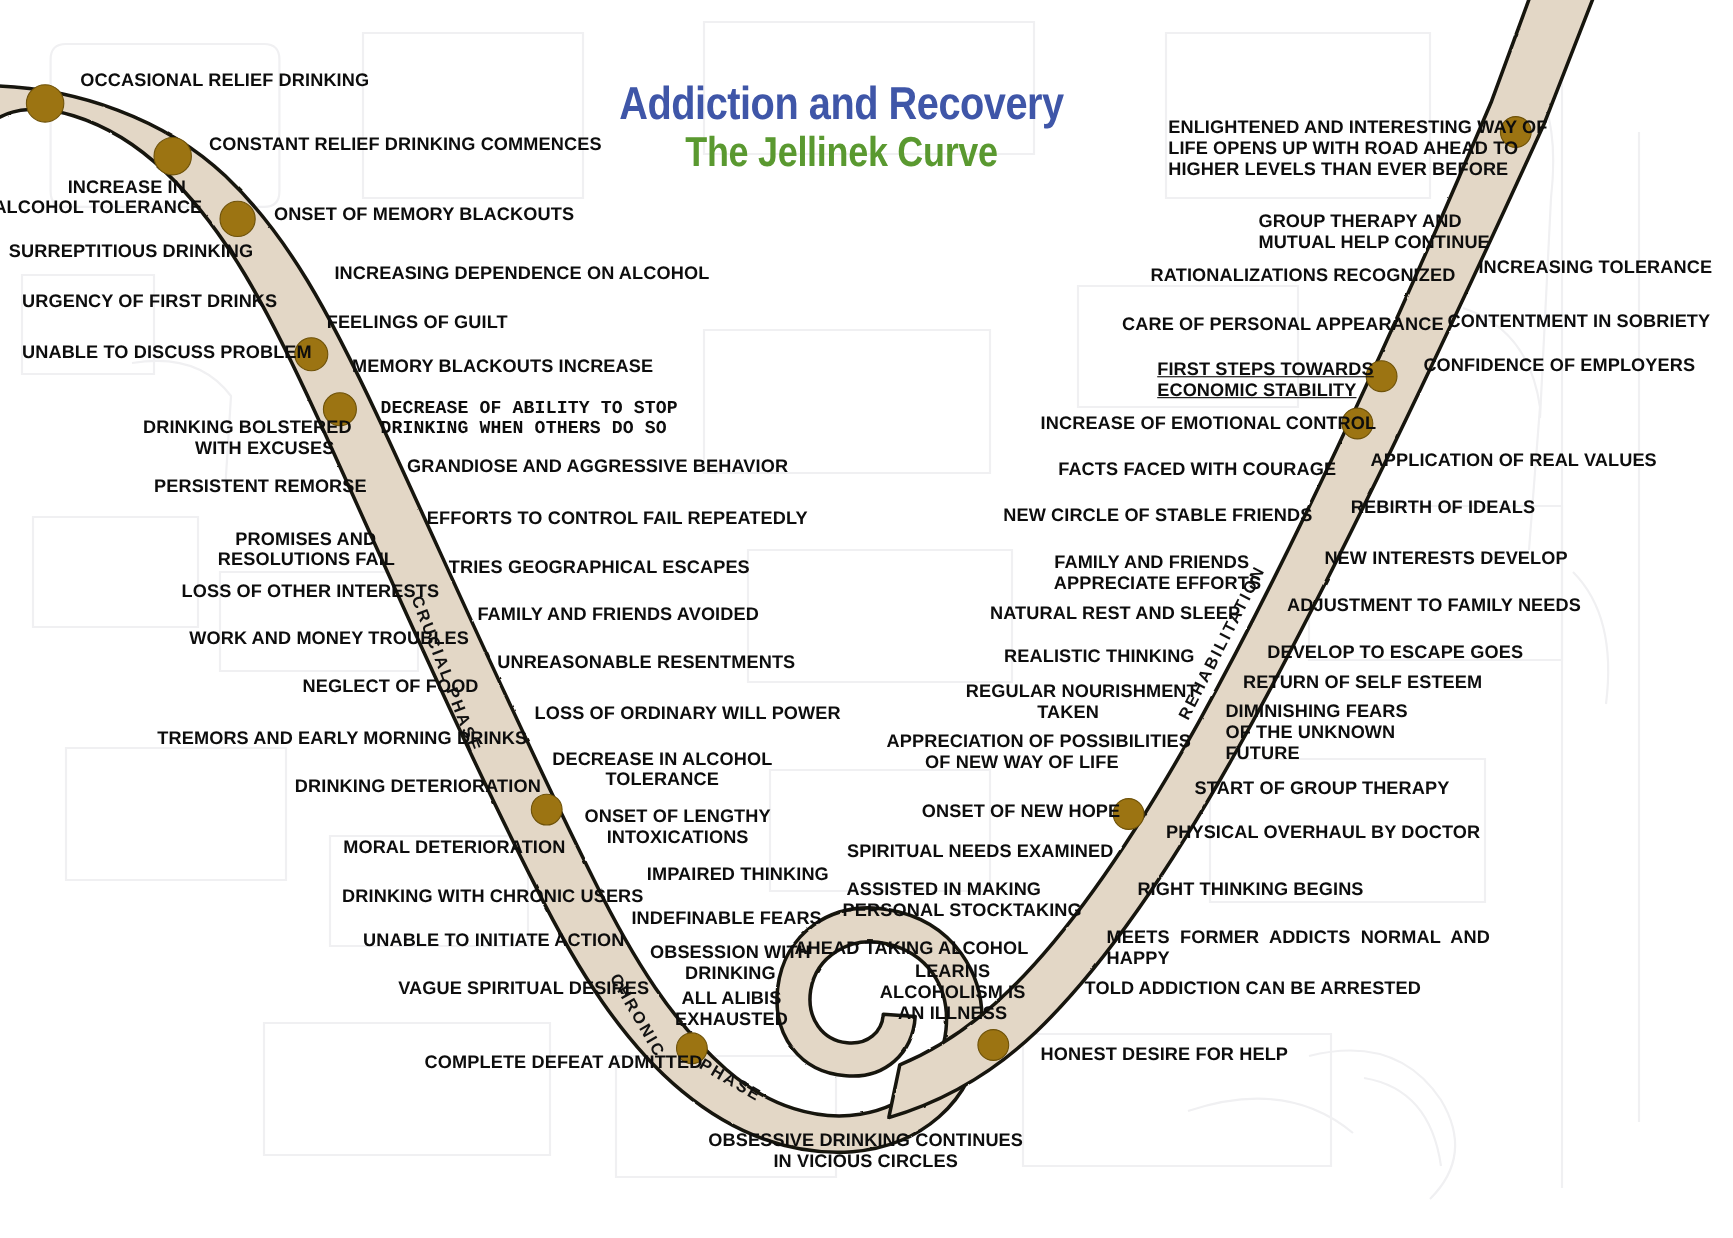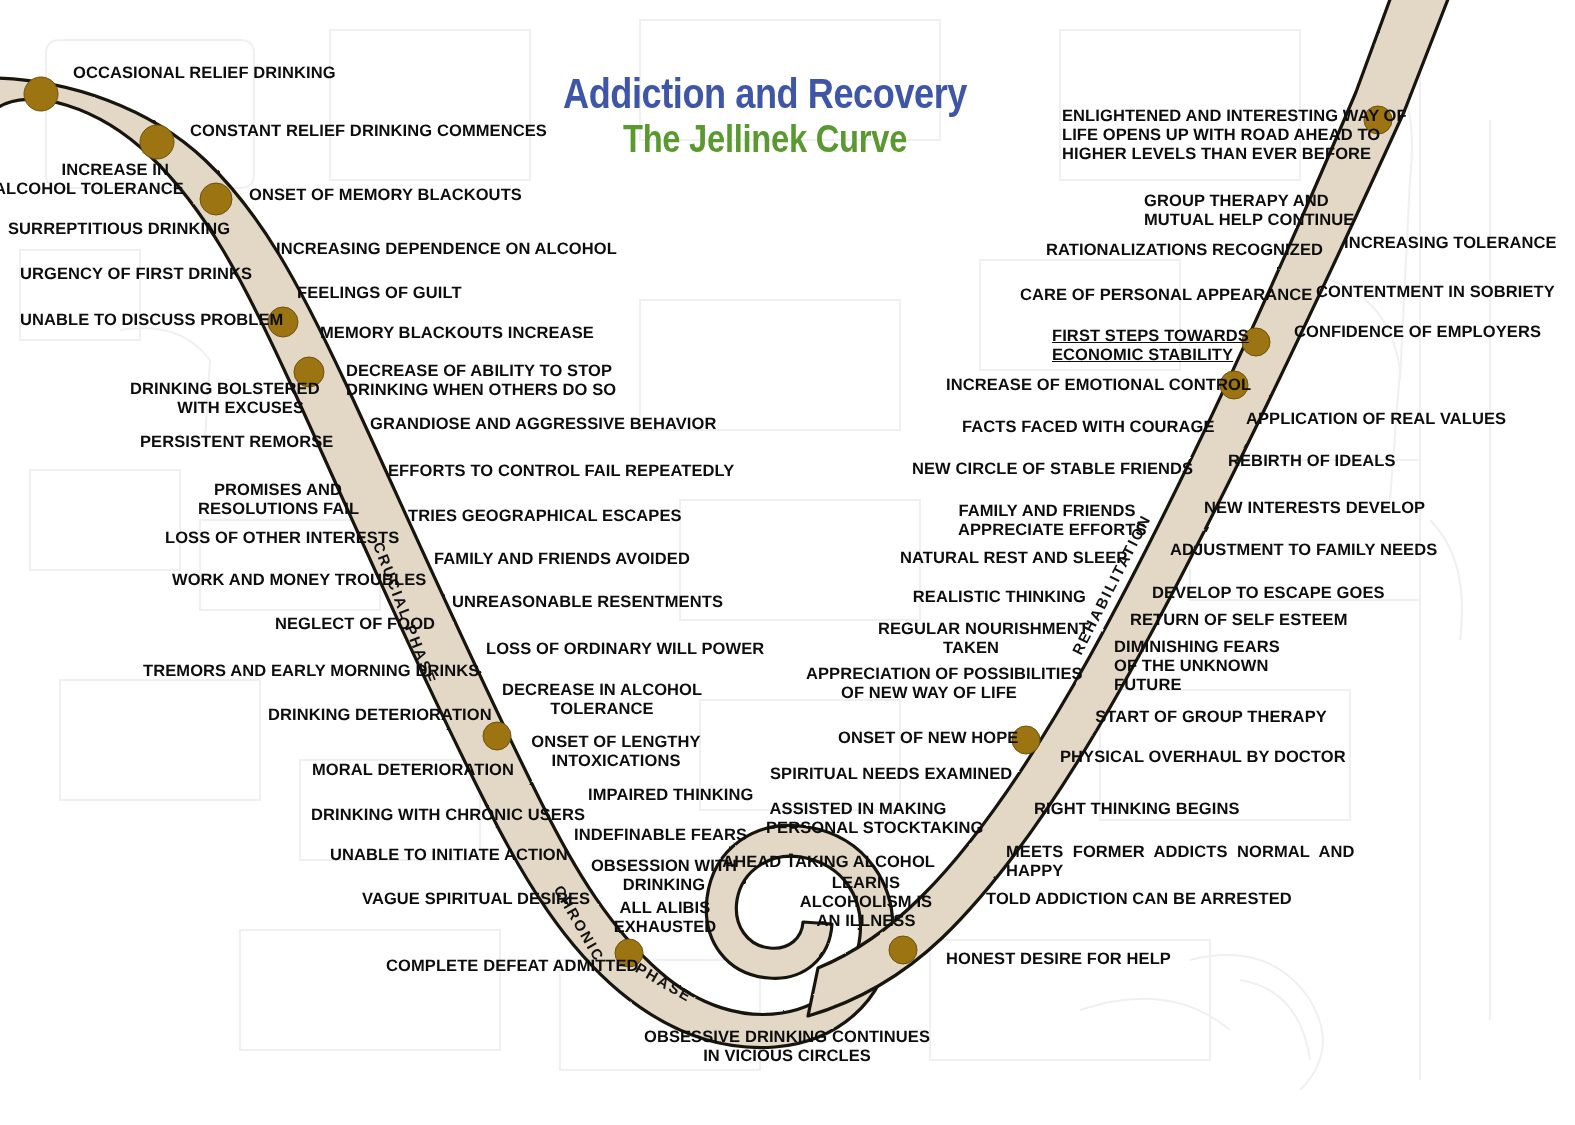--- a/index.html
+++ b/index.html
@@ -198,24 +198,24 @@
   <div class="label r" style="left:268px; top:706px; width:190px;">DRINKING DETERIORATION</div>
   <div class="label r" style="left:312px; top:761px; width:172px;">MORAL DETERIORATION</div>
   <div class="label r" style="left:278px; top:806px; width:232px;margin-left:33px;">DRINKING WITH CHRONIC USERS</div>
   <div class="label r" style="left:330px; top:846px; width:210px;">UNABLE TO INITIATE ACTION</div>
   <div class="label r" style="left:362px; top:890px; width:196px;">VAGUE SPIRITUAL DESIRES</div>
   <div class="label r" style="left:386px; top:957px; width:222px;">COMPLETE DEFEAT ADMITTED</div>
 
   <div class="label l" style="left:73px; top:64px; width:300px;">OCCASIONAL RELIEF DRINKING</div>
   <div class="label l" style="left:190px; top:122px; width:340px;">CONSTANT RELIEF DRINKING COMMENCES</div>
   <div class="label l" style="left:249px; top:186px; width:300px;">ONSET OF MEMORY BLACKOUTS</div>
-  <div class="label l" style="left:276px; top:240px; width:340px;">INCREASING DEPENDENCE ON ALCOHOL</div>
+  <div class="label l" style="left:276px; top:240px; width:340px;padding-left:28px;">INCREASING DEPENDENCE ON ALCOHOL</div>
   <div class="label l" style="left:297px; top:284px; width:220px;">FEELINGS OF GUILT</div>
   <div class="label l" style="left:320px; top:324px; width:300px;">MEMORY BLACKOUTS INCREASE</div>
-  <div class="label l" style="left:346px; top:362px; width:330px;">DECREASE OF ABILITY TO STOP
+  <div class="label l" style="left:346px; top:362px; width:330px;font-family:Liberation Mono, monospace;">DECREASE OF ABILITY TO STOP
 DRINKING WHEN OTHERS DO SO</div>
   <div class="label l" style="left:370px; top:415px; width:330px;">GRANDIOSE AND AGGRESSIVE BEHAVIOR</div>
   <div class="label l" style="left:388px; top:462px; width:330px;">EFFORTS TO CONTROL FAIL REPEATEDLY</div>
   <div class="label l" style="left:408px; top:507px; width:300px;">TRIES GEOGRAPHICAL ESCAPES</div>
   <div class="label l" style="left:434px; top:550px; width:300px;">FAMILY AND FRIENDS AVOIDED</div>
   <div class="label l" style="left:452px; top:593px; width:300px;">UNREASONABLE RESENTMENTS</div>
   <div class="label l" style="left:486px; top:640px; width:300px;">LOSS OF ORDINARY WILL POWER</div>
   <div class="label c" style="left:502px; top:681px; width:200px;">DECREASE IN ALCOHOL
 TOLERANCE</div>
   <div class="label c" style="left:530px; top:733px; width:172px;">ONSET OF LENGTHY
@@ -258,21 +258,21 @@
   <div class="label l" style="left:1062px; top:107px; width:310px;">ENLIGHTENED AND INTERESTING WAY OF
 LIFE OPENS UP WITH ROAD AHEAD TO
 HIGHER LEVELS THAN EVER BEFORE</div>
 
   <div class="label l" style="left:946px; top:950px; width:260px;">HONEST DESIRE FOR HELP</div>
   <div class="label l" style="left:986px; top:890px; width:290px;">TOLD ADDICTION CAN BE ARRESTED</div>
   <div class="label l" style="left:1006px; top:843px; width:366px;">MEETS  FORMER  ADDICTS  NORMAL  AND
 HAPPY</div>
   <div class="label l" style="left:1034px; top:800px; width:240px;">RIGHT THINKING BEGINS</div>
   <div class="label l" style="left:1060px; top:748px; width:280px;">PHYSICAL OVERHAUL BY DOCTOR</div>
-  <div class="label l" style="left:1086px; top:708px; width:250px;text-align:center;">START OF GROUP THERAPY</div>
+  <div class="label l" style="left:1086px; top:708px; width:250px;">START OF GROUP THERAPY</div>
   <div class="label l" style="left:1114px; top:638px; width:190px;">DIMINISHING FEARS
 OF THE UNKNOWN
 FUTURE</div>
   <div class="label l" style="left:1130px; top:611px; width:240px;">RETURN OF SELF ESTEEM</div>
   <div class="label l" style="left:1152px; top:584px; width:240px;">DEVELOP TO ESCAPE GOES</div>
   <div class="label l" style="left:1170px; top:541px; width:270px;">ADJUSTMENT TO FAMILY NEEDS</div>
   <div class="label l" style="left:1204px; top:499px; width:250px;">NEW INTERESTS DEVELOP</div>
   <div class="label l" style="left:1228px; top:452px; width:220px;">REBIRTH OF IDEALS</div>
   <div class="label l" style="left:1246px; top:410px; width:270px;">APPLICATION OF REAL VALUES</div>
   <div class="label l" style="left:1294px; top:323px; width:260px;">CONFIDENCE OF EMPLOYERS</div>

